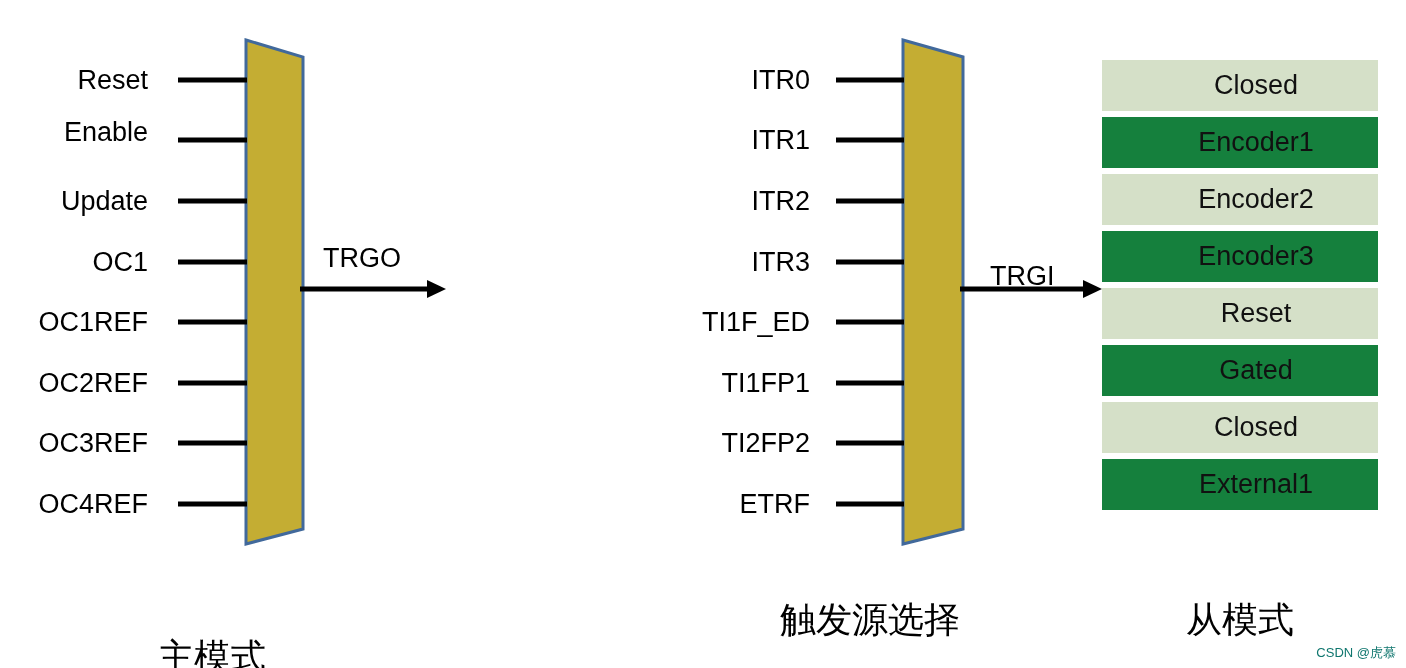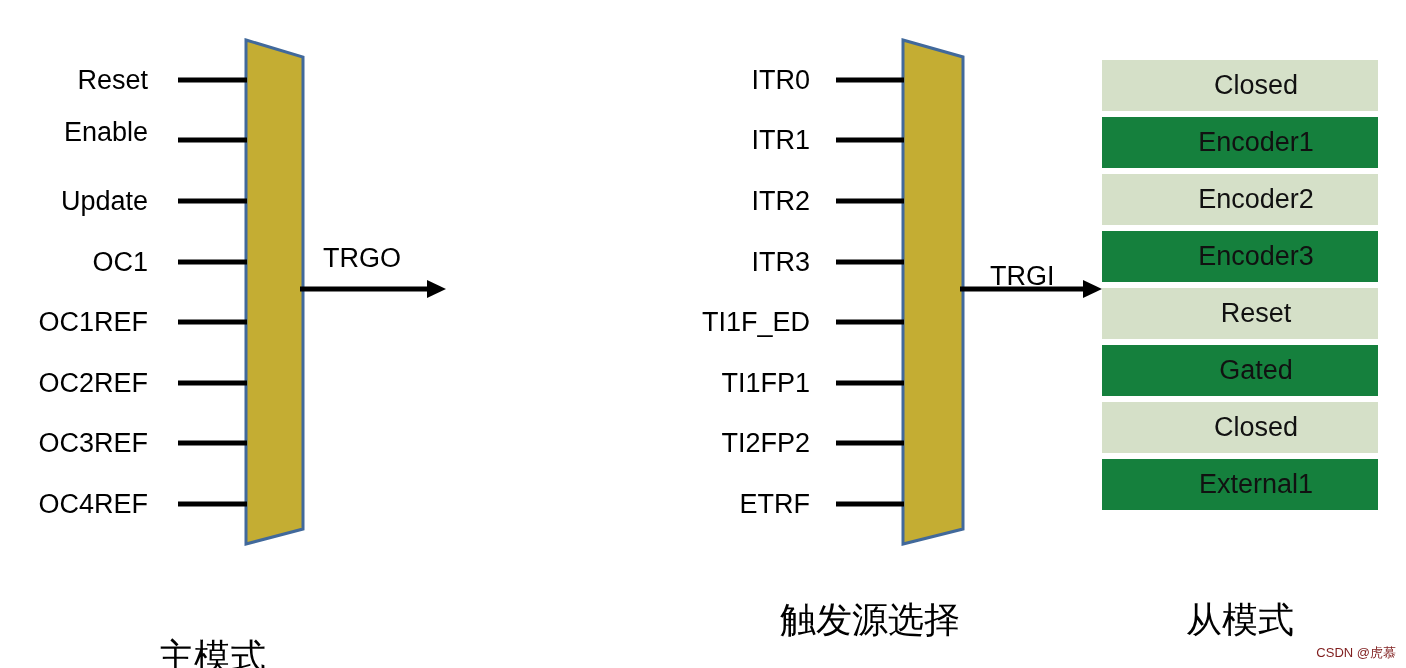--- a/index.html
+++ b/index.html
@@ -87,21 +87,21 @@
     color: #000;
     transform: translateX(-50%);
   }
 
   
   .watermark {
     position: absolute;
     right: 10px;
     bottom: 6px;
     font-size: 13px;
-    color: #7f1d1d;
+    color: #0f766e;
     white-space: nowrap;
   }
 </style>
 </head>
 <body>
 
 <div class="stage">
 
   <div class="block" style="left:243px; top:36px;">
     <svg width="64" height="512" viewBox="0 0 64 512" aria-hidden="true">

